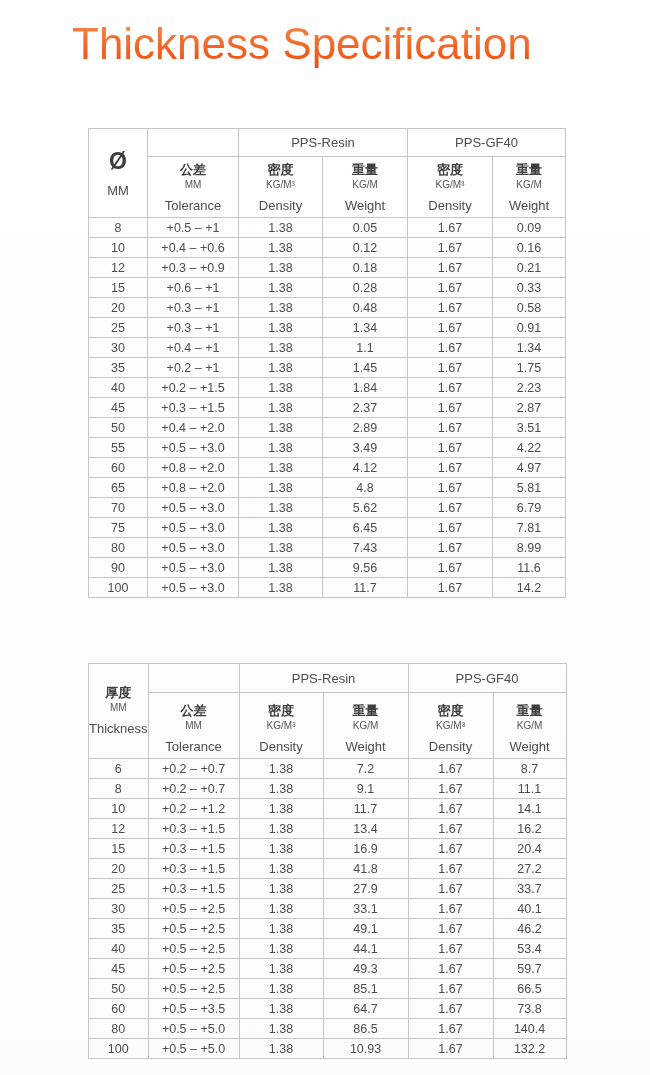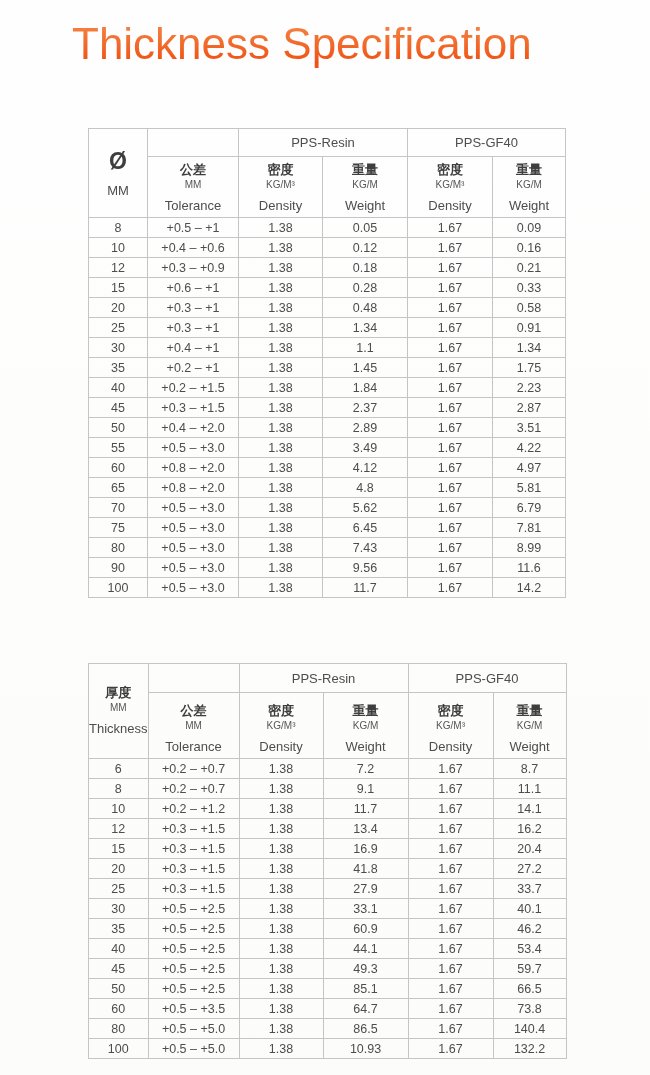--- a/index.html
+++ b/index.html
@@ -370,21 +370,21 @@
           <td>+0.5 – +2.5</td>
           <td>1.38</td>
           <td>33.1</td>
           <td>1.67</td>
           <td>40.1</td>
         </tr>
         <tr>
           <td>35</td>
           <td>+0.5 – +2.5</td>
           <td>1.38</td>
-          <td>60.9</td>
+          <td>49.1</td>
           <td>1.67</td>
           <td>46.2</td>
         </tr>
         <tr>
           <td>40</td>
           <td>+0.5 – +2.5</td>
           <td>1.38</td>
           <td>44.1</td>
           <td>1.67</td>
           <td>53.4</td>

